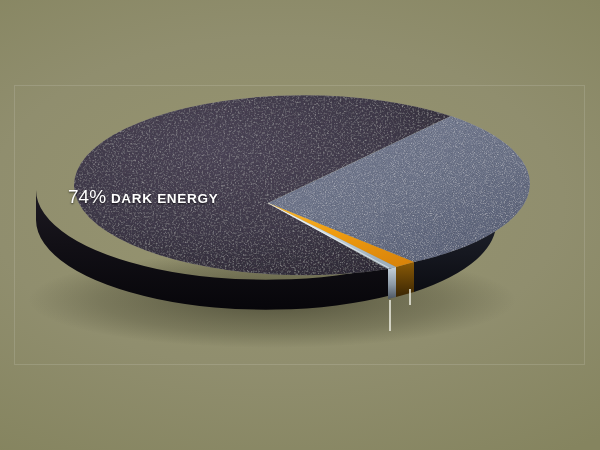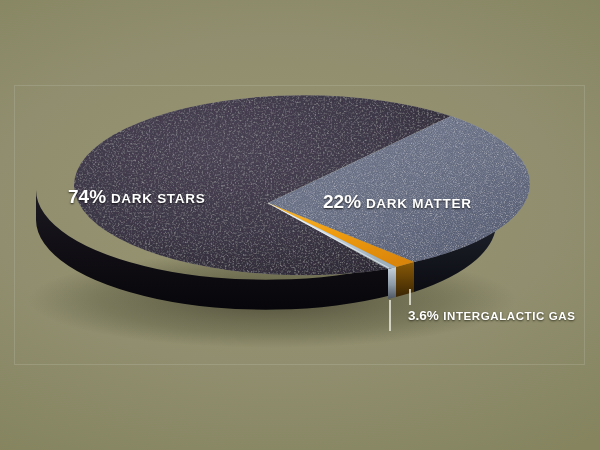--- a/index.html
+++ b/index.html
@@ -53,21 +53,21 @@
 
   .lbl {
     position: absolute;
     color: #ffffff;
     white-space: nowrap;
     letter-spacing: 0.4px;
     text-shadow: 0 1px 2px rgba(0,0,0,0.75);
     pointer-events: none;
   }
   .lbl .pct {
-    font-weight: bold;
+    font-weight: normal;
     font-size: 19px;
     letter-spacing: 0px;
   }
   .lbl .nm {
     font-weight: bold;
     font-size: 13.5px;
     letter-spacing: 0.7px;
   }
 
   
@@ -211,28 +211,20 @@
       <path fill="url(#gStars)" d="M 268,203 L 396,267 L 388,269 Z"></path>
 
       <path fill="none" stroke="rgba(255,255,255,0.55)" stroke-width="1" d="M 268,203 L 389,268"></path>
 
       <line x1="390" y1="300" x2="390" y2="331" stroke="#e9e9dd" stroke-width="1.6"></line>
       <line x1="410" y1="289" x2="410" y2="305" stroke="#e9e9dd" stroke-width="1.6"></line>
     </svg>
 
     <div class="lbl" id="label-dark-energy">
       <span class="pct">74%</span>
-      <span class="nm">DARK STARS</span>
+      <span class="nm">DARK ENERGY</span>
     </div>
 
-    <div class="lbl" id="label-dark-matter">
-      <span class="pct">22%</span>
-      <span class="nm">DARK MATTER</span>
-    </div>
-
-    <div class="callout" id="label-gas">
-      <span class="pct">3.6%</span>
-      <span class="nm">INTERGALACTIC GAS</span>
-    </div>
+
 
 
   </div>
 </div>
 
 </body></html>

